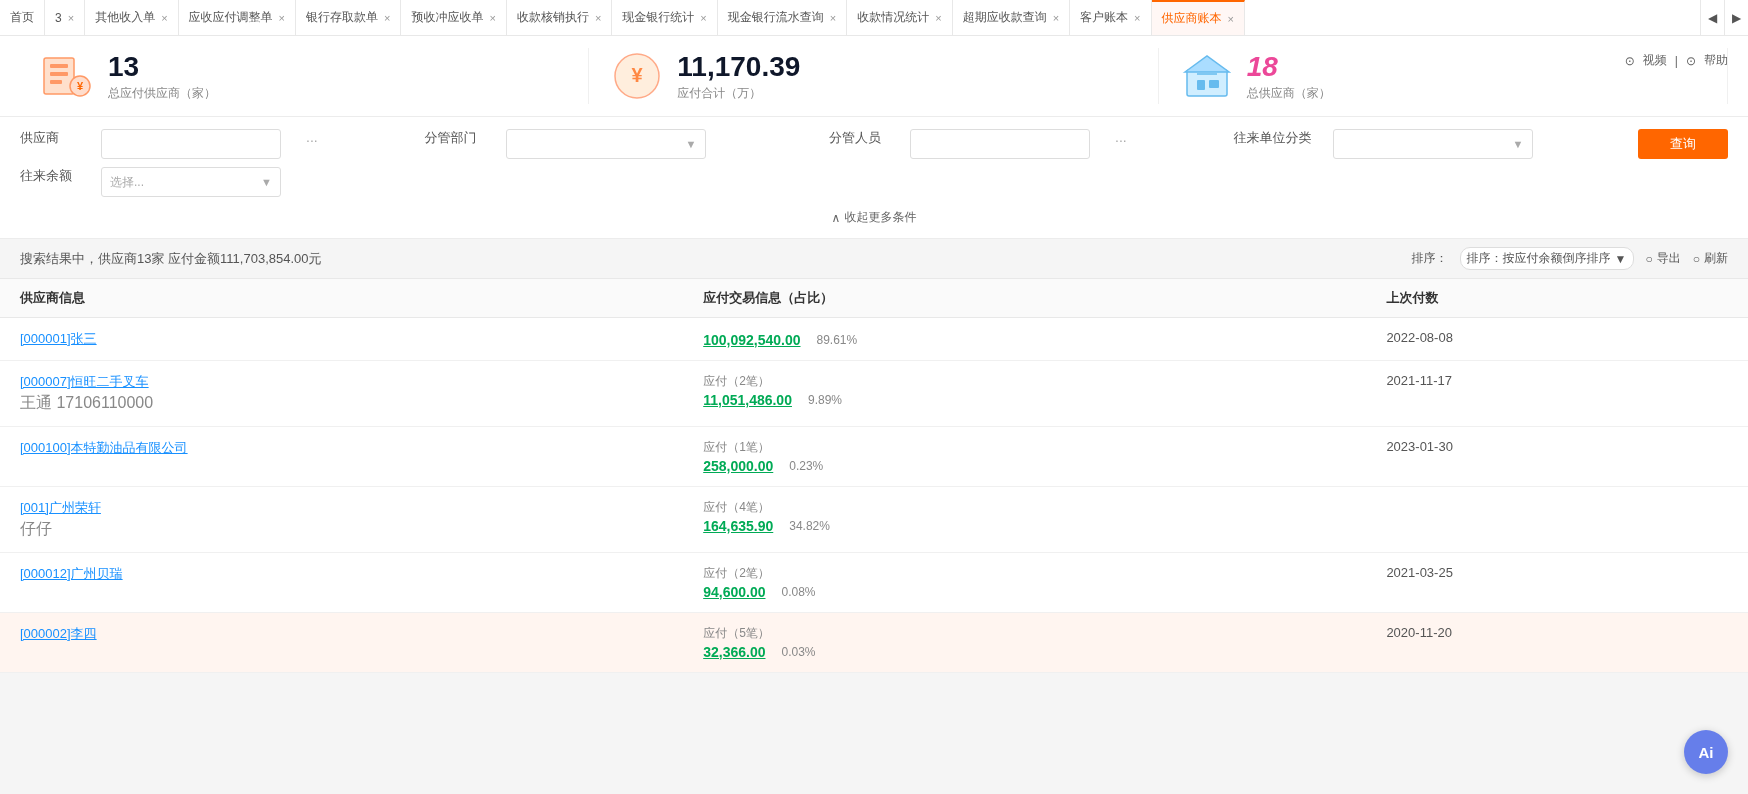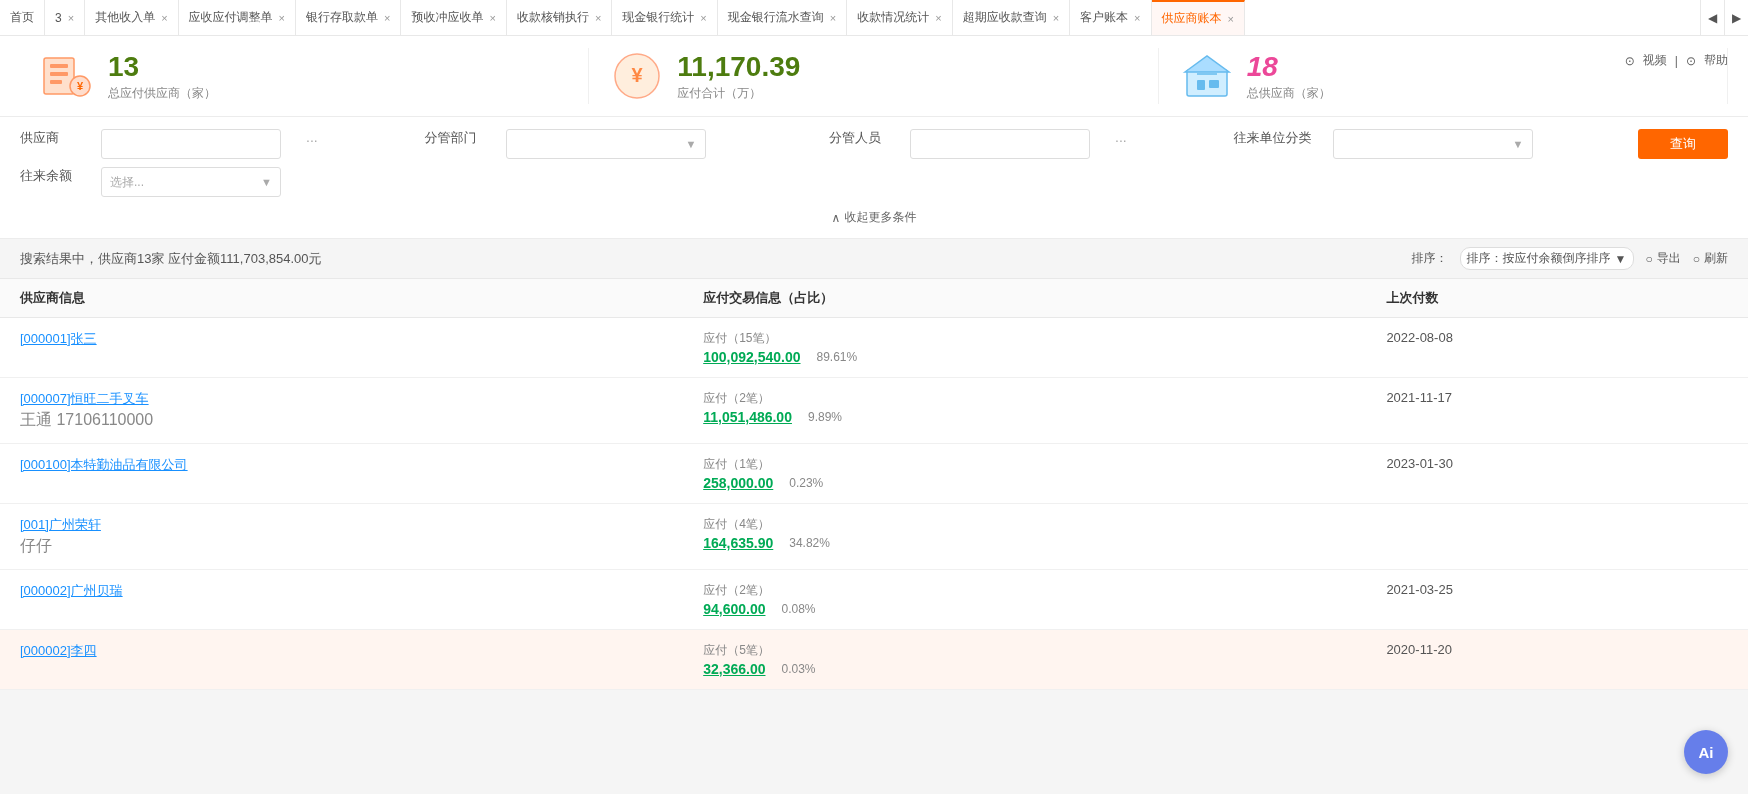--- a/index.html
+++ b/index.html
@@ -75,21 +75,21 @@
       height: 56px;
       display: flex;
       align-items: center;
       justify-content: center;
     }
     .stat-icon svg { width: 52px; height: 52px; }
     .stat-info { display: flex; flex-direction: column; }
     .stat-number {
       font-size: 28px;
       font-weight: bold;
-      color: #4d7c0f;
+      color: #0f172a;
       line-height: 1.2;
     }
     .stat-number.black { color: #ec4899; font-style: italic; }
     .stat-label { font-size: 12px; color: #888; margin-top: 2px; }
 
     .top-right-links {
       position: absolute;
       right: 20px;
       top: 16px;
       font-size: 12px;
@@ -465,21 +465,20 @@
     <span>上次付数</span>
   </div>
 
   <div class="table-row">
     <div>
       <div>
         <span class="supplier-link">[000001]张三</span>
       </div>
     </div>
     <div>
-      <div class="trans-label">应付（15笔）</div>
       <div class="trans-row">
         <span class="trans-amount">100,092,540.00</span>
         <span class="trans-pct">89.61%</span>
       </div>
     </div>
     <div>
       <span class="last-pay">2022-08-08</span>
     </div>
   </div>
 
@@ -535,21 +534,21 @@
       </div>
     </div>
     <div>
       <span class="last-pay"></span>
     </div>
   </div>
 
   <div class="table-row">
     <div>
       <div>
-        <span class="supplier-link">[000002]广州贝瑞</span>
+        <span class="supplier-link">[000012]广州贝瑞</span>
       </div>
     </div>
     <div>
       <div class="trans-label">应付（2笔）</div>
       <div class="trans-row">
         <span class="trans-amount">94,600.00</span>
         <span class="trans-pct">0.08%</span>
       </div>
     </div>
     <div>

